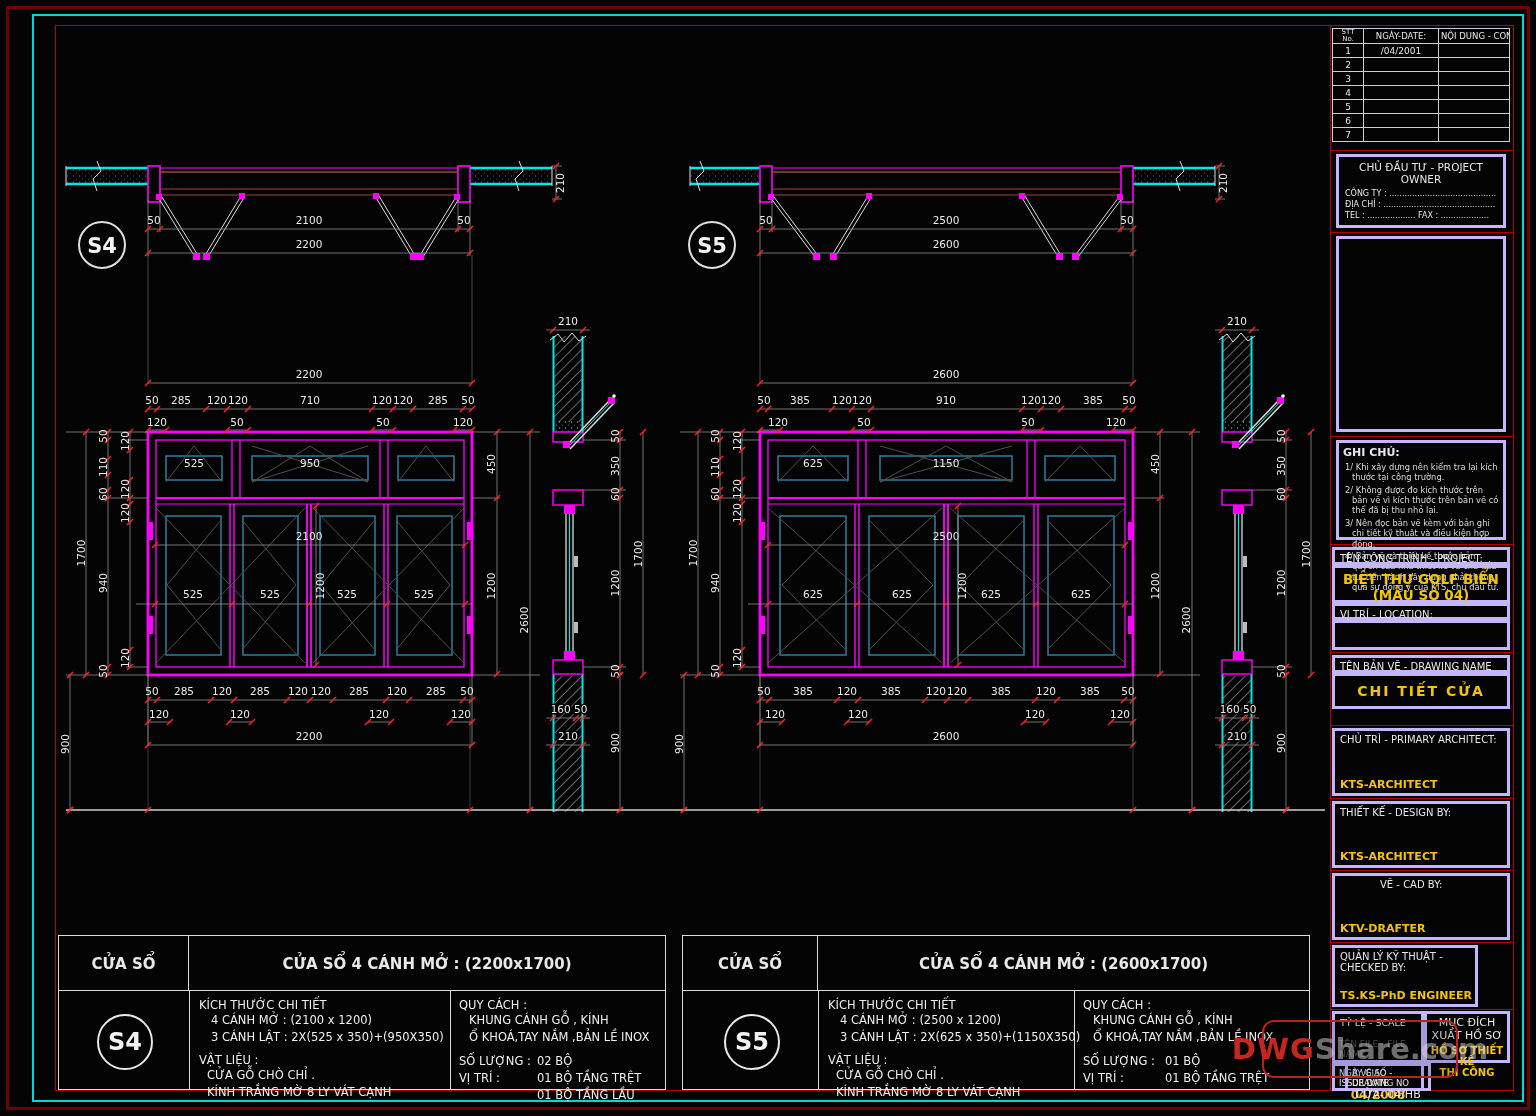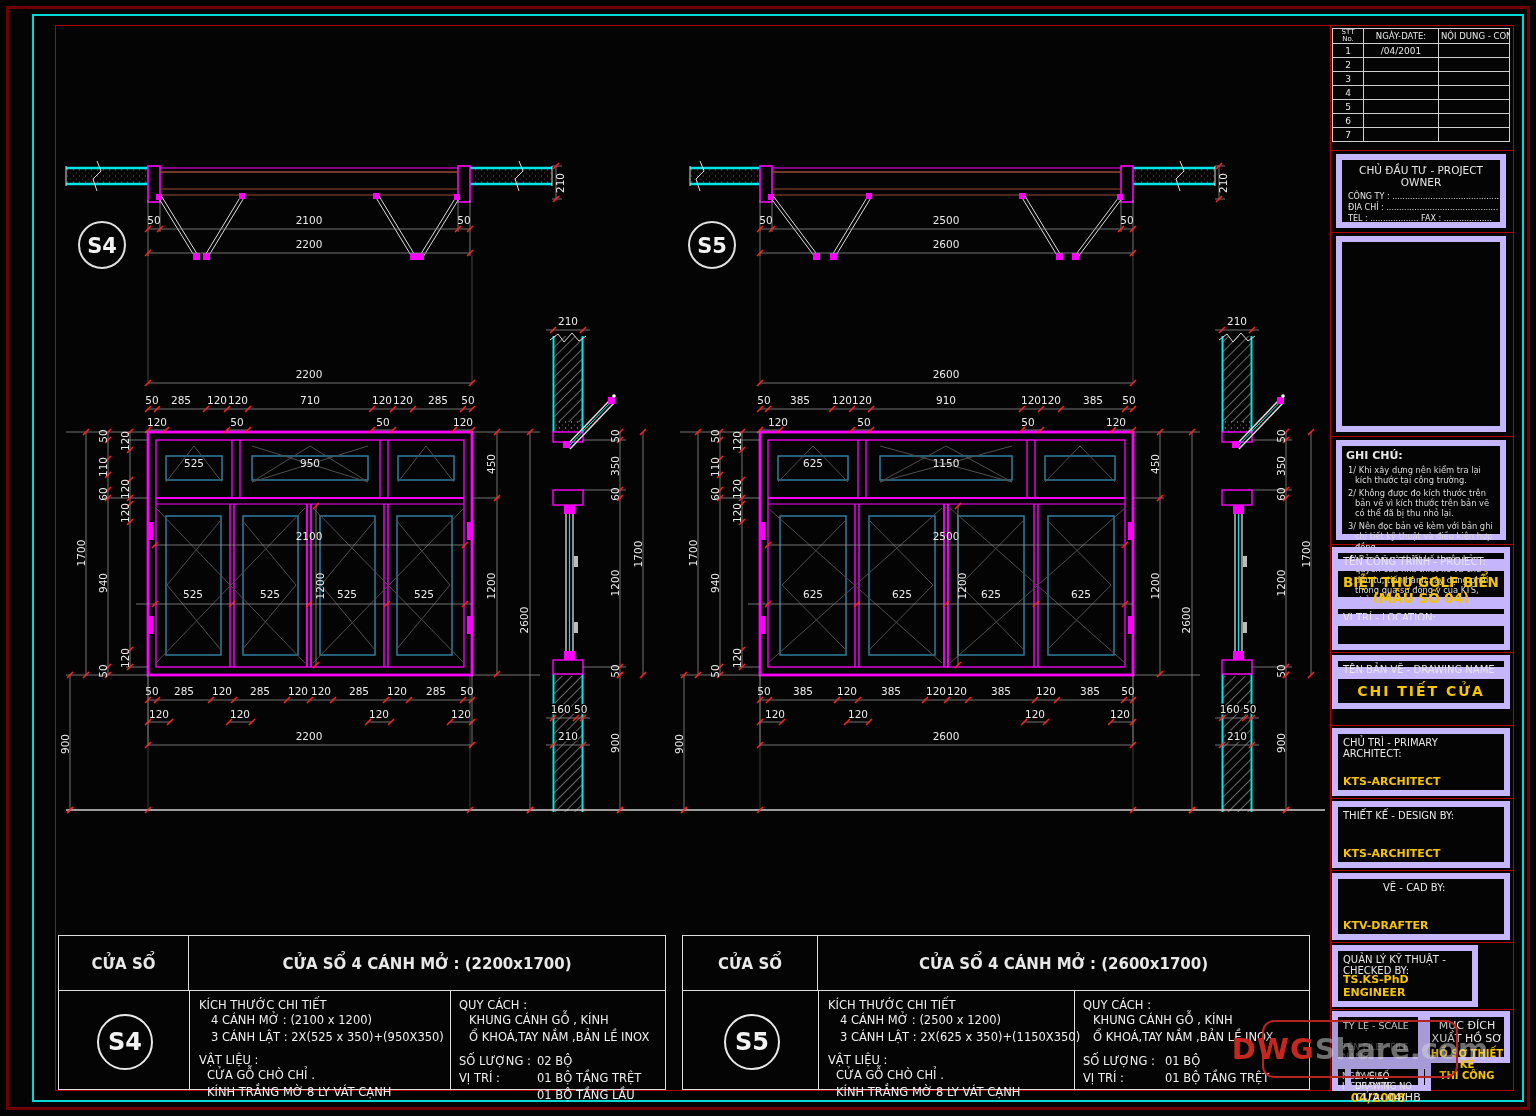--- a/index.html
+++ b/index.html
@@ -15,21 +15,21 @@
   .bub{fill:#f2f2f2;font-size:21px;font-weight:bold;text-anchor:middle;}
   .tick{stroke:#ff2222;stroke-width:1.5;fill:none;}
   .dl{stroke:#8f8f8f;stroke-width:.8;fill:none;}
   .mg{stroke:#ff00ff;fill:none;}
   .cy{stroke:#00e5e5;fill:none;}
   .bl{stroke:#2e7d9e;fill:none;stroke-width:1.5;}
   .br{stroke:#9c4a32;fill:none;}
   .xx{stroke:#4f4f4f;stroke-width:1;fill:none;}
   .wt{stroke:#dcdcdc;fill:none;}
   
-  .tbx{position:absolute;border:6px solid #c4b5fd;box-sizing:border-box;background:transparent;}
+  .tbx{position:absolute;border:3px solid #c4b5fd;box-sizing:border-box;background:transparent;}
   .redline{position:absolute;left:1330px;width:184px;height:0;border-top:1.2px solid #b30000;}
   .tb-label{font-size:10px;color:#e8e8e8;padding:3px 5px;}
   .tb-val{position:absolute;left:5px;bottom:2px;color:#f5c400;font-size:11px;font-weight:bold;}
   .yellow{color:#f5c400;}
   table.rev{border-collapse:collapse;width:100%;table-layout:fixed;}
   table.rev th,table.rev td{border:1px solid #cfcfcf;font-size:9px;color:#e8e8e8;height:13px;padding:0 2px;font-weight:normal;overflow:hidden;white-space:nowrap;}
   table.rev th{font-size:8.5px;}
   .note{font-size:8.3px;line-height:1.25;color:#dcdcdc;padding-left:9px;text-indent:-7px;margin-bottom:2px;}
   .spec-tbl{position:absolute;border:1.3px solid #dcdcdc;box-sizing:border-box;}
   .spec-tbl .hdr{position:absolute;left:0;top:0;right:0;height:55px;border-bottom:1.3px solid #dcdcdc;box-sizing:border-box;}

